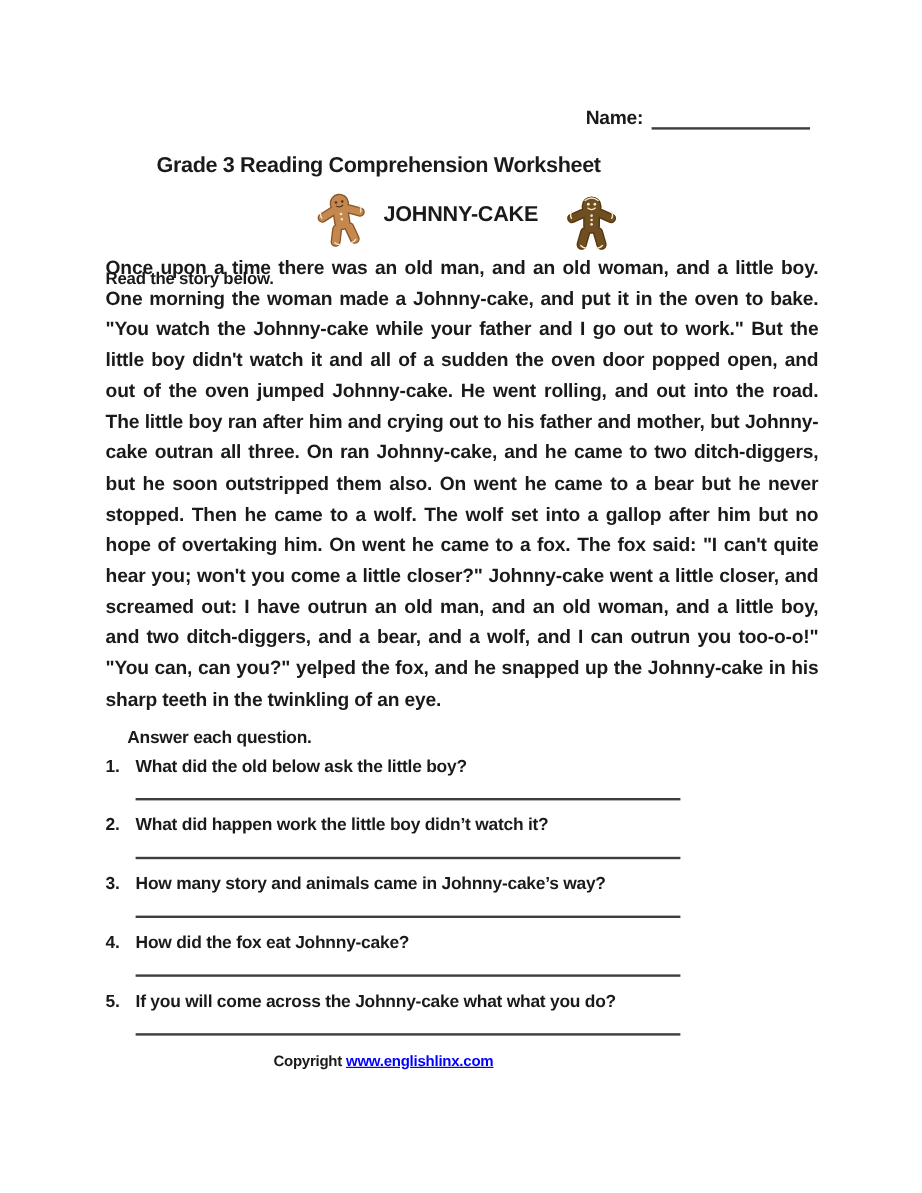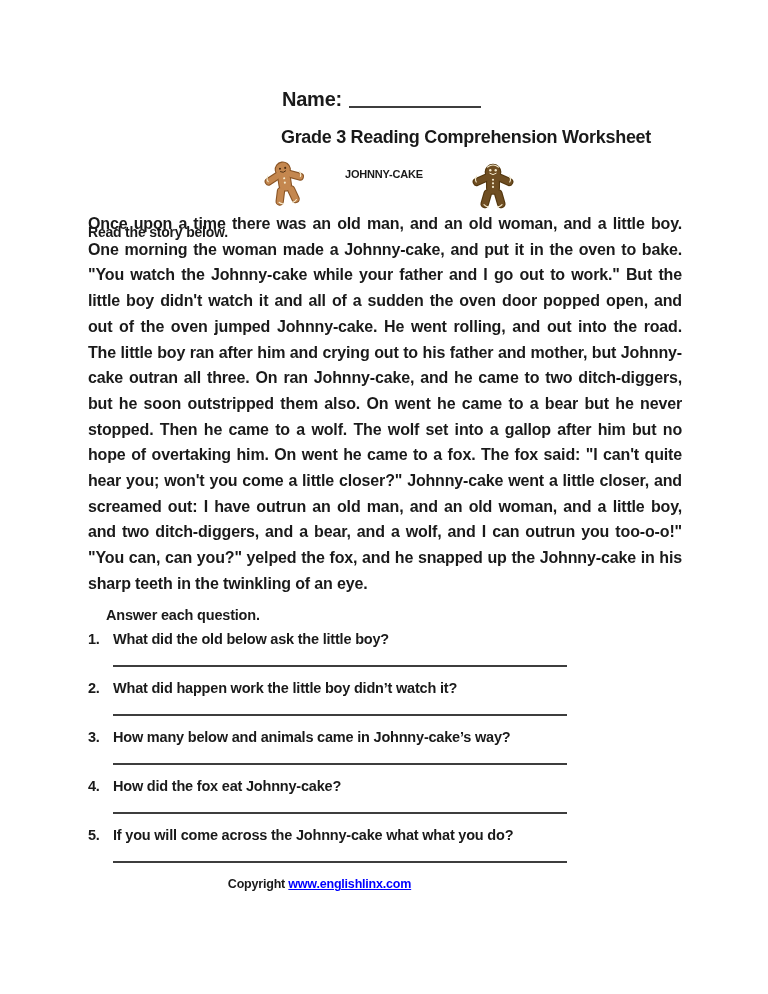--- a/index.html
+++ b/index.html
@@ -21,55 +21,54 @@
     background: #ffffff;
   }
 
   
   .header-row {
     position: absolute;
     top: 90px;
     left: 88px;
     width: 587px;
     display: flex;
-    justify-content: center;
+    justify-content: flex-end;
     align-items: flex-end;
-    font-size: 20px;
+    font-size: 16px;
     font-weight: bold;
     letter-spacing: -0.2px;
   }
   .field-group { display: flex; align-items: flex-end; }
   .field-label { margin-right: 7px; line-height: 18px; }
   .blank-line {
     display: inline-block;
     border-bottom: 2px solid var(--rule-line, #3d3d3d);
     height: 15px;
   }
   .name-line  { width: 132px; }
   .date-line  { width: 153px; }
 
   
   .title {
     position: absolute;
     top: 127px;
     left: 0;
     width: 631px;
-    text-align: right;
+    text-align: center;
     font-size: 18px;
     font-weight: bold;
     letter-spacing: -0.3px;
-    padding-left: 20px;
   }
   .subtitle {
     position: absolute;
     top: 168px;
     left: 0;
     width: 768px;
     text-align: center;
-    font-size: 11px;
+    font-size: 18px;
     font-weight: bold;
     letter-spacing: -0.2px;
   }
   .ginger { position: absolute; }
   .ginger-left  { top: 159px; left: 263px; width: 44px; height: 49px; transform: rotate(-9deg); }
   .ginger-right { top: 163px; left: 464px; width: 58px; height: 47px; }
 
   
   .read-instruction {
     position: absolute;
@@ -228,21 +227,21 @@
     <div class="question">
       <div class="q-row">
         <span class="q-num">2.</span>
         <span class="q-text">What did happen work the little boy didn’t watch it?</span>
       </div>
       <div class="answer-line"></div>
     </div>
     <div class="question">
       <div class="q-row">
         <span class="q-num">3.</span>
-        <span class="q-text">How many below and animals came in Johnny-cake’s way?</span>
+        <span class="q-text">How many story and animals came in Johnny-cake’s way?</span>
       </div>
       <div class="answer-line"></div>
     </div>
     <div class="question">
       <div class="q-row">
         <span class="q-num">4.</span>
         <span class="q-text">How did the fox eat Johnny-cake?</span>
       </div>
       <div class="answer-line"></div>
     </div>

